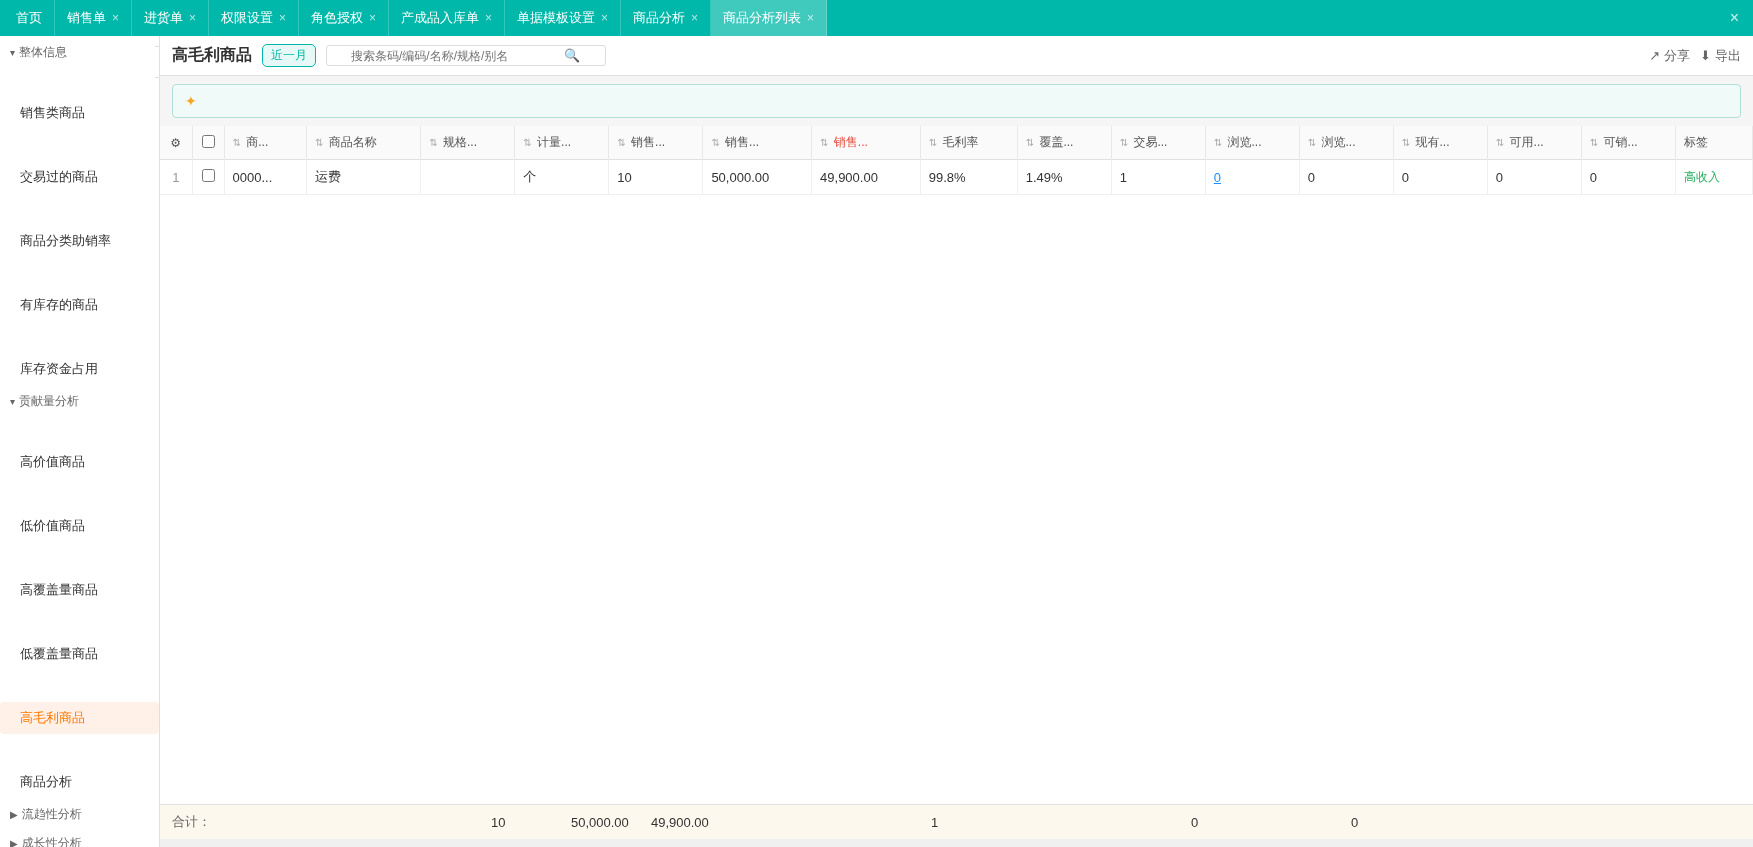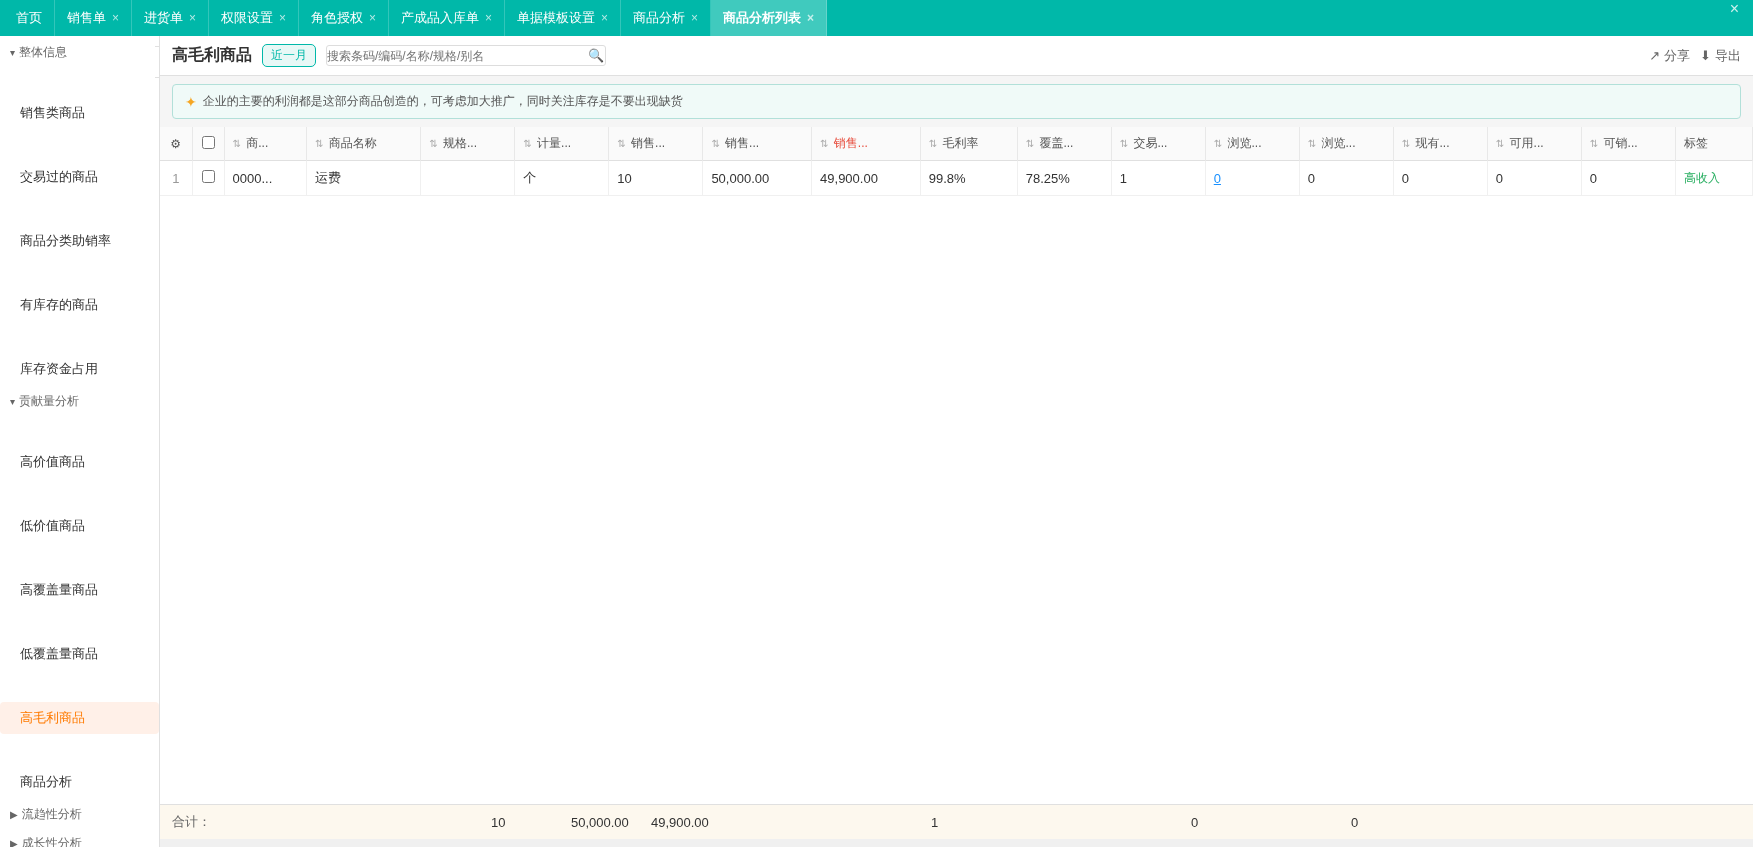--- a/index.html
+++ b/index.html
@@ -2,39 +2,40 @@
 <html><head>
   <meta charset="utf-8">
   <style>
     * { box-sizing: border-box; margin: 0; padding: 0; }
     body { font-family: 'Microsoft YaHei', Arial, sans-serif; font-size: 13px; background: #f5f5f5; color: #333; overflow: hidden; height: 847px; display: flex; flex-direction: column; }
 
     
     .top-nav {
       background: #00b8a9;
       display: flex;
+      align-items: center;
       height: 36px;
       min-height: 36px;
       padding: 0 4px;
       color: #fff;
       overflow: hidden;
       flex-shrink: 0;
     }
     .nav-tab {
       display: flex;
       align-items: center;
       padding: 0 12px;
       height: 100%;
       cursor: pointer;
       white-space: nowrap;
       font-size: 13px;
       color: #fff;
       border-right: 1px solid rgba(255,255,255,0.2);
     }
-    .nav-tab.active { background: rgba(255,255,255,0.25); font-weight: bold; }
+    .nav-tab.active { background: rgba(255,255,255,0.25); font-weight: normal; }
     .nav-tab .close-icon { margin-left: 6px; font-size: 12px; opacity: 0.7; cursor: pointer; }
     .nav-close-all {
       margin-left: auto;
       padding: 0 10px;
       cursor: pointer;
       font-size: 16px;
       color: #fff;
       opacity: 0.8;
     }
 
@@ -134,21 +135,21 @@
     .period-btn.active {
       background: #e8f8f6;
       border-color: #00b8a9;
       color: #00b8a9;
     }
     .search-box {
       display: flex;
       align-items: center;
       border: 1px solid #ddd;
       border-radius: 3px;
-      padding: 2px 0;
+      padding: 2px 24px;
       background: #fff;
       flex: 1;
       max-width: 280px;
     }
     .search-box input {
       border: none;
       outline: none;
       font-size: 12px;
       width: 100%;
       color: #333;
@@ -381,21 +382,20 @@
         </div>
         <div class="action-btn">
           <span>⬇</span>
           <span>导出</span>
         </div>
       </div>
     </div>
 
     <div class="info-banner">
       <span class="info-icon">✦</span>
-      <span>企业的主要的利润都是这部分商品创造的，可考虑加大推广，同时关注库存是不要出现缺货</span>
     </div>
 
     <div class="table-container">
       <table>
         <thead>
           <tr>
             <th style="width:32px; text-align:center;">
               <span>⚙</span>
             </th>
             <th style="width:32px; text-align:center;">
@@ -471,21 +471,21 @@
     <td class="row-num">1</td>
     <td style="text-align:center;"><input type="checkbox" style=""></td>
     <td>0000...</td>
     <td>运费</td>
     <td></td>
     <td>个</td>
     <td>10</td>
     <td>50,000.00</td>
     <td>49,900.00</td>
     <td>99.8%</td>
-    <td>78.25%</td>
+    <td>1.49%</td>
     <td>1</td>
     <td class="link-val">0</td>
     <td>0</td>
     <td>0</td>
     <td>0</td>
     <td>0</td>
     <td class="tag-high">高收入</td>
   </tr>
           </tbody>
       </table>

